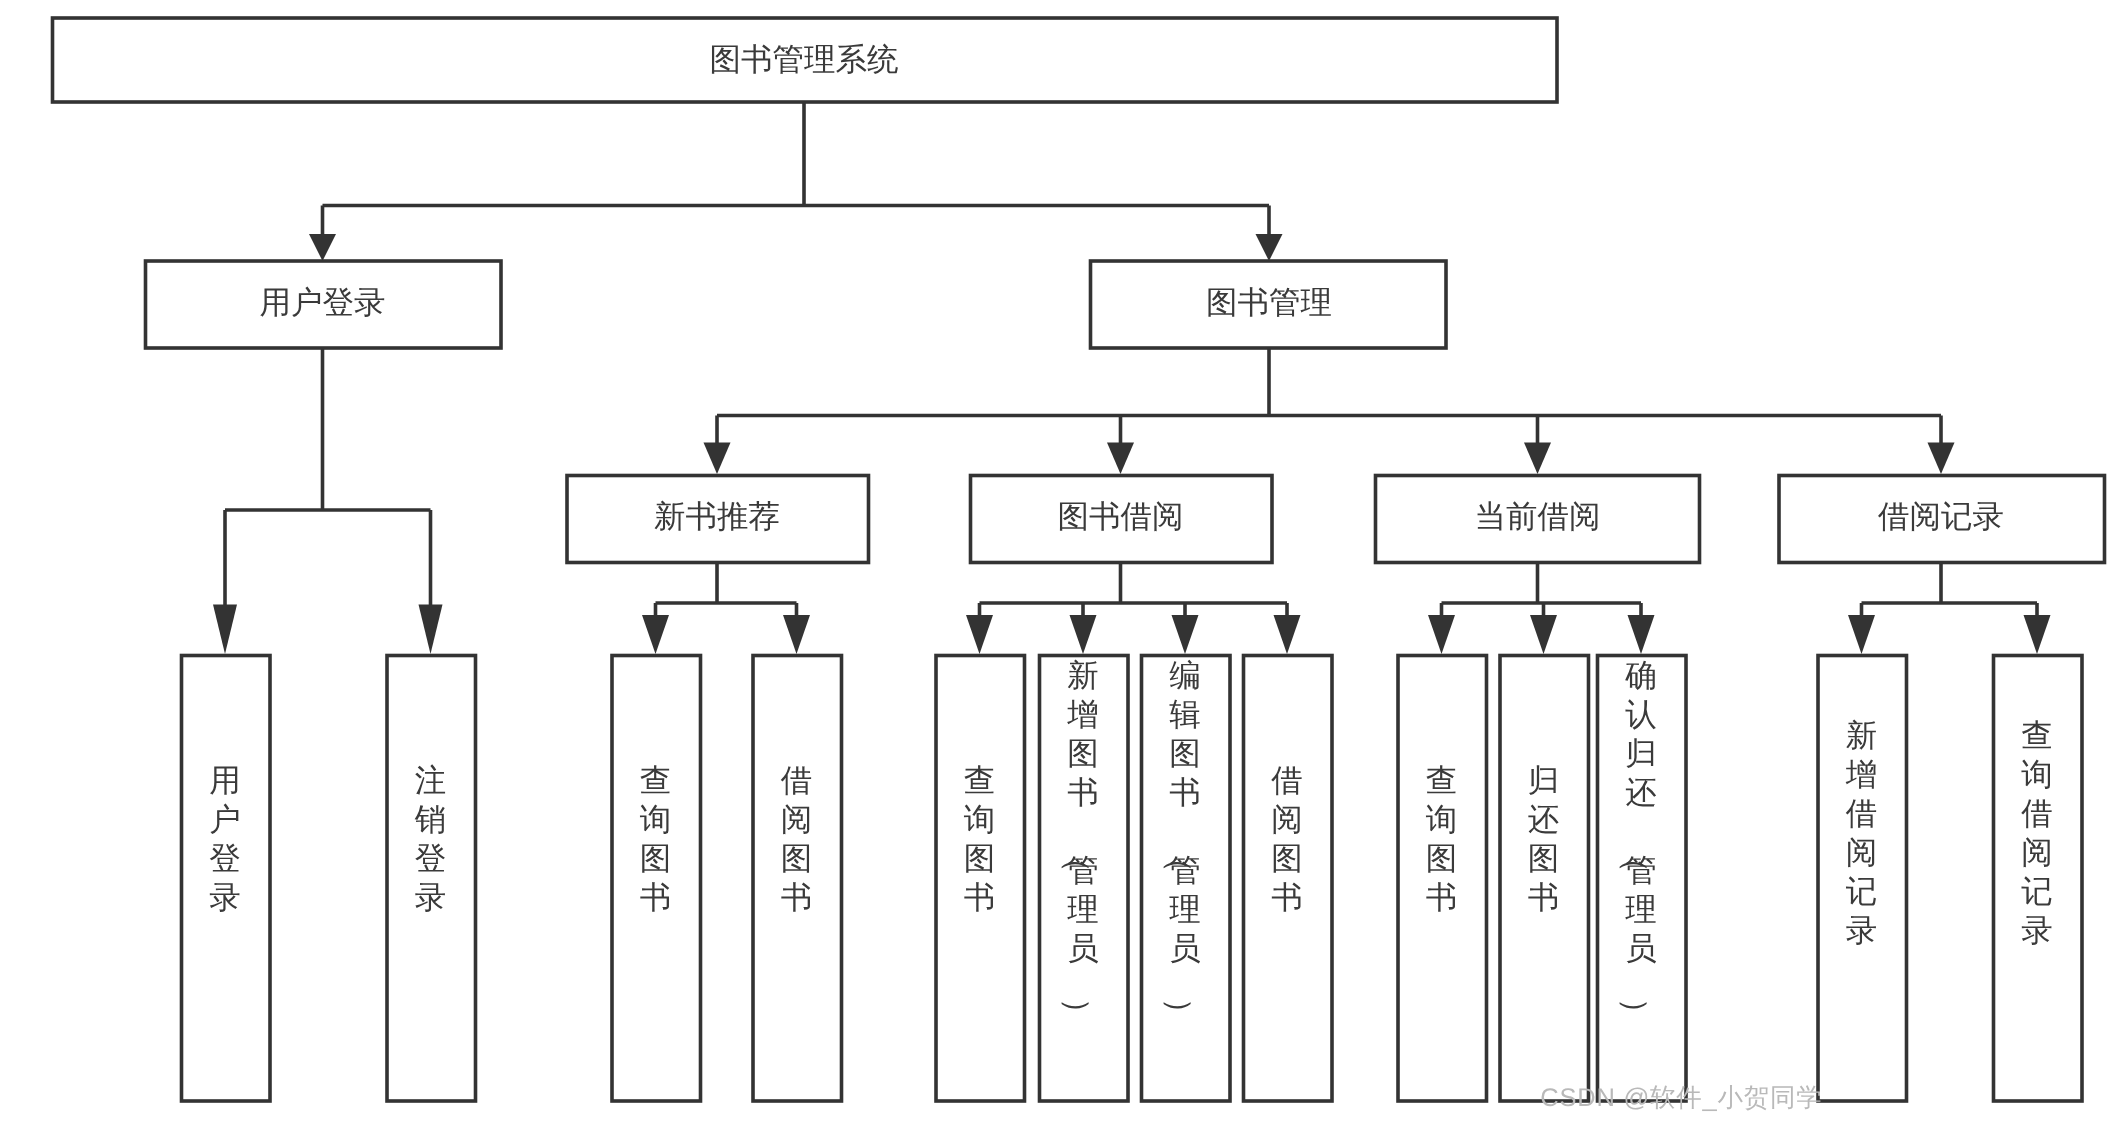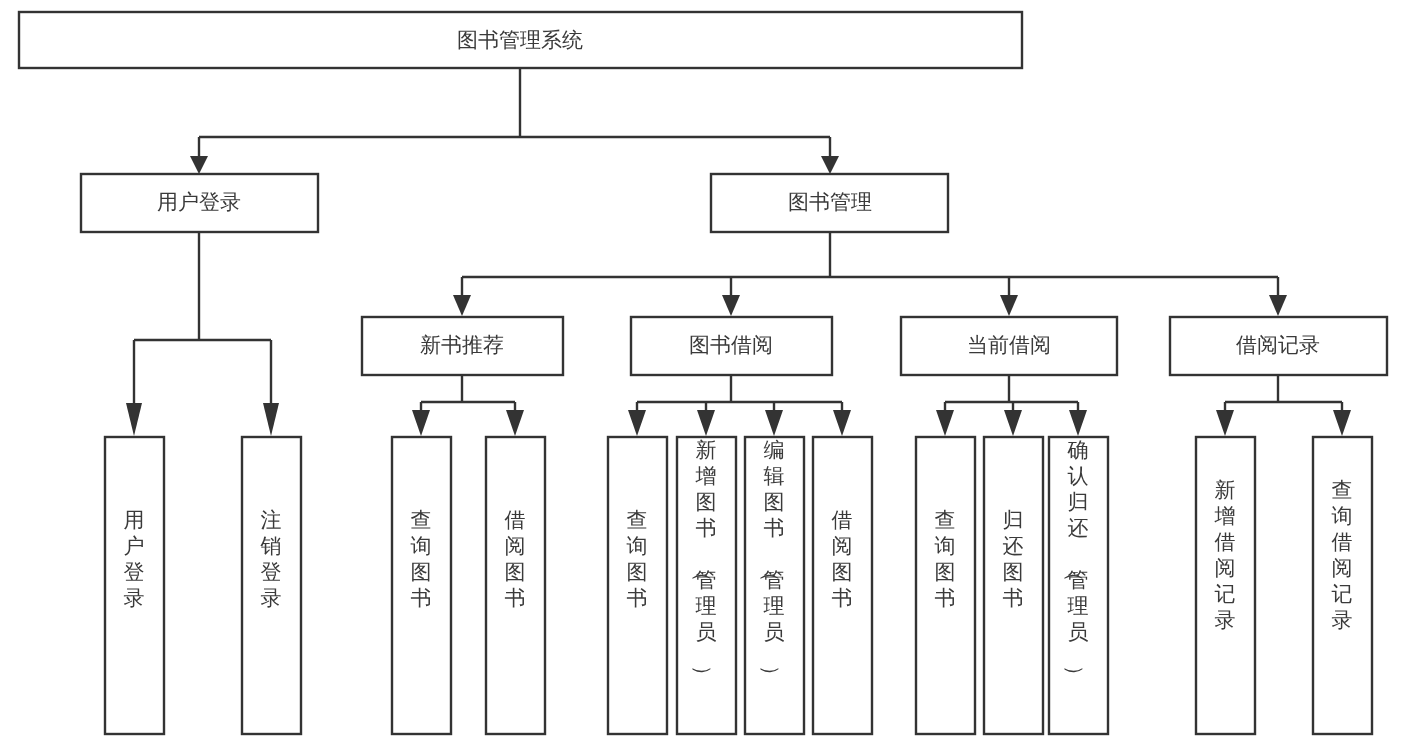--- a/index.html
+++ b/index.html
@@ -9,21 +9,21 @@
   }
   body {
     width: 1405px;
     height: 747px;
     font-family: "Liberation Sans", sans-serif;
     overflow: hidden;
     position: relative;
   }
   #diagram-root {
     position: absolute;
-    left: 0;
+    left: 16px;
     top: 0;
     width: 1211px;
     height: 747px;
   }
   svg.flow {
     display: block;
     width: 1405px;
     height: 747px;
   }
   .node-box {
@@ -229,13 +229,14 @@
       <text class="node-label-v" x="1225" y="497"><tspan x="1225" y="497">新</tspan><tspan x="1225" y="523">增</tspan><tspan x="1225" y="549">借</tspan><tspan x="1225" y="575">阅</tspan><tspan x="1225" y="601">记</tspan><tspan x="1225" y="627">录</tspan></text>
     </g>
 
     <g>
       <rect class="node-box" x="1313" y="437" width="59" height="297"></rect>
       <text class="node-label-v" x="1342" y="497"><tspan x="1342" y="497">查</tspan><tspan x="1342" y="523">询</tspan><tspan x="1342" y="549">借</tspan><tspan x="1342" y="575">阅</tspan><tspan x="1342" y="601">记</tspan><tspan x="1342" y="627">录</tspan></text>
     </g>
 
   </svg>
 
+  <div class="watermark">CSDN @软件_小贺同学</div>
 </div>
 
 </body></html>

